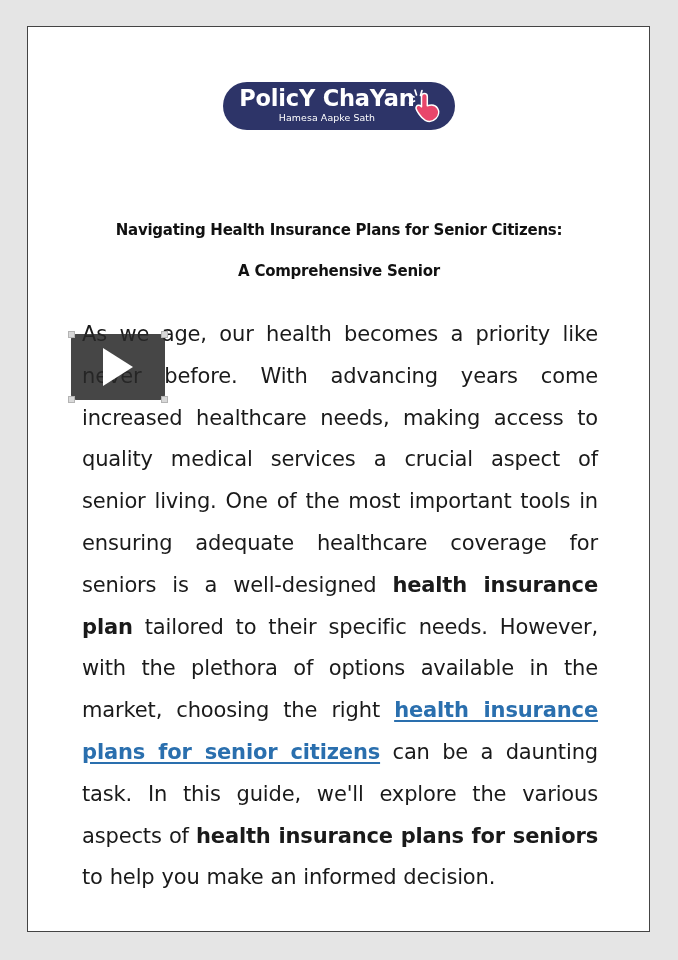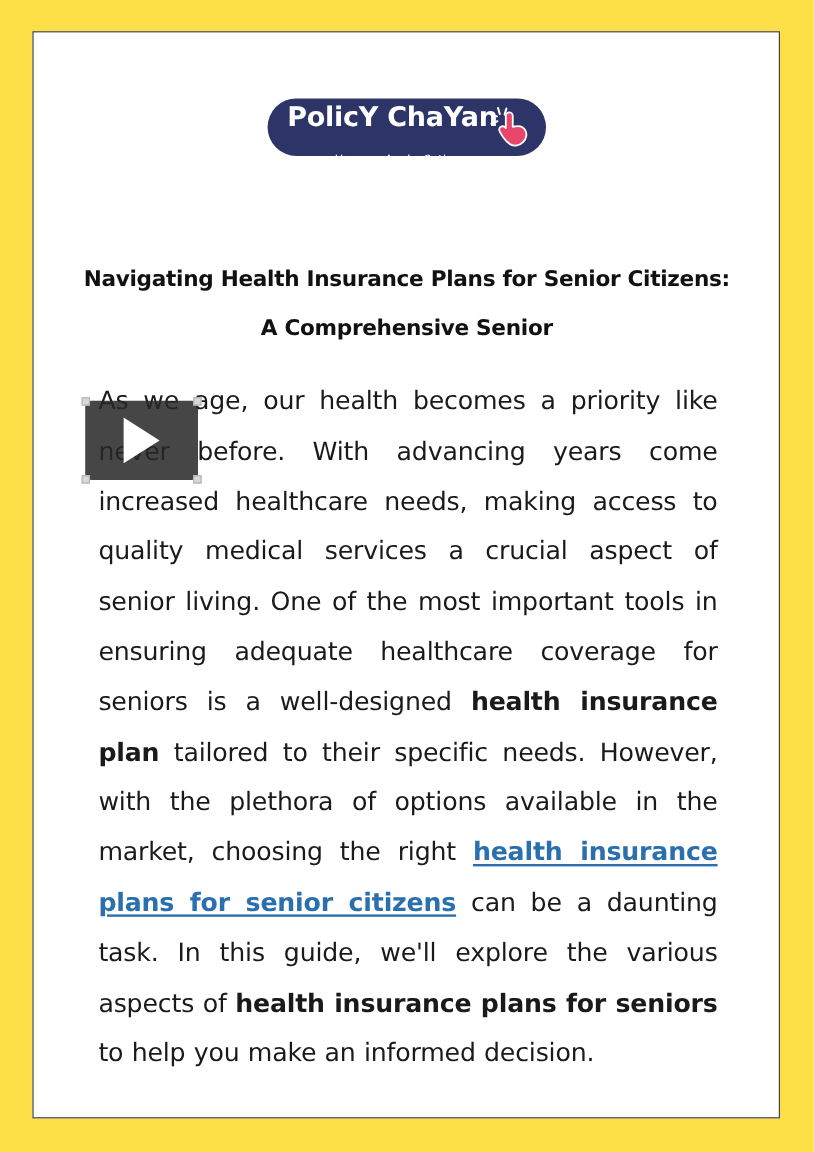--- a/index.html
+++ b/index.html
@@ -12,21 +12,21 @@
     height: 960px;
     overflow: hidden;
     font-family: "Liberation Sans", sans-serif;
     -webkit-font-smoothing: antialiased;
   }
 
   #page {
     position: relative;
     width: 678px;
     height: 960px;
-    background: #fde047;
+    background: #e5e5e5;
   }
 
   
   #page-frame {
     position: absolute;
     left: 27px;
     top: 26px;
     width: 623px;
     height: 906px;
     border: 1.4px solid #444444;
@@ -71,41 +71,41 @@
   }
   #logo-tagline {
     display: block;
     color: #ffffff;
     font-family: "DejaVu Sans", sans-serif;
     font-weight: normal;
     font-size: 9.4px;
     line-height: 12px;
     letter-spacing: 0.1px;
     white-space: nowrap;
-    margin-top: 17px;
+    margin-top: 1px;
   }
   #logo-hand-icon {
     position: absolute;
     right: 9px;
     top: 5px;
     width: 40px;
     height: 38px;
   }
 
   
   #article-title {
     position: absolute;
     left: 60px;
     top: 200px;
     width: 558px;
     text-align: center;
     color: #111111;
     font-family: "DejaVu Sans", sans-serif;
     font-weight: bold;
-    font-size: 18px;
+    font-size: 15px;
     line-height: 41px;
     letter-spacing: -0.25px;
   }
   #article-title .title-line {
     display: block;
     white-space: nowrap;
   }
 
   
   #article-body {

